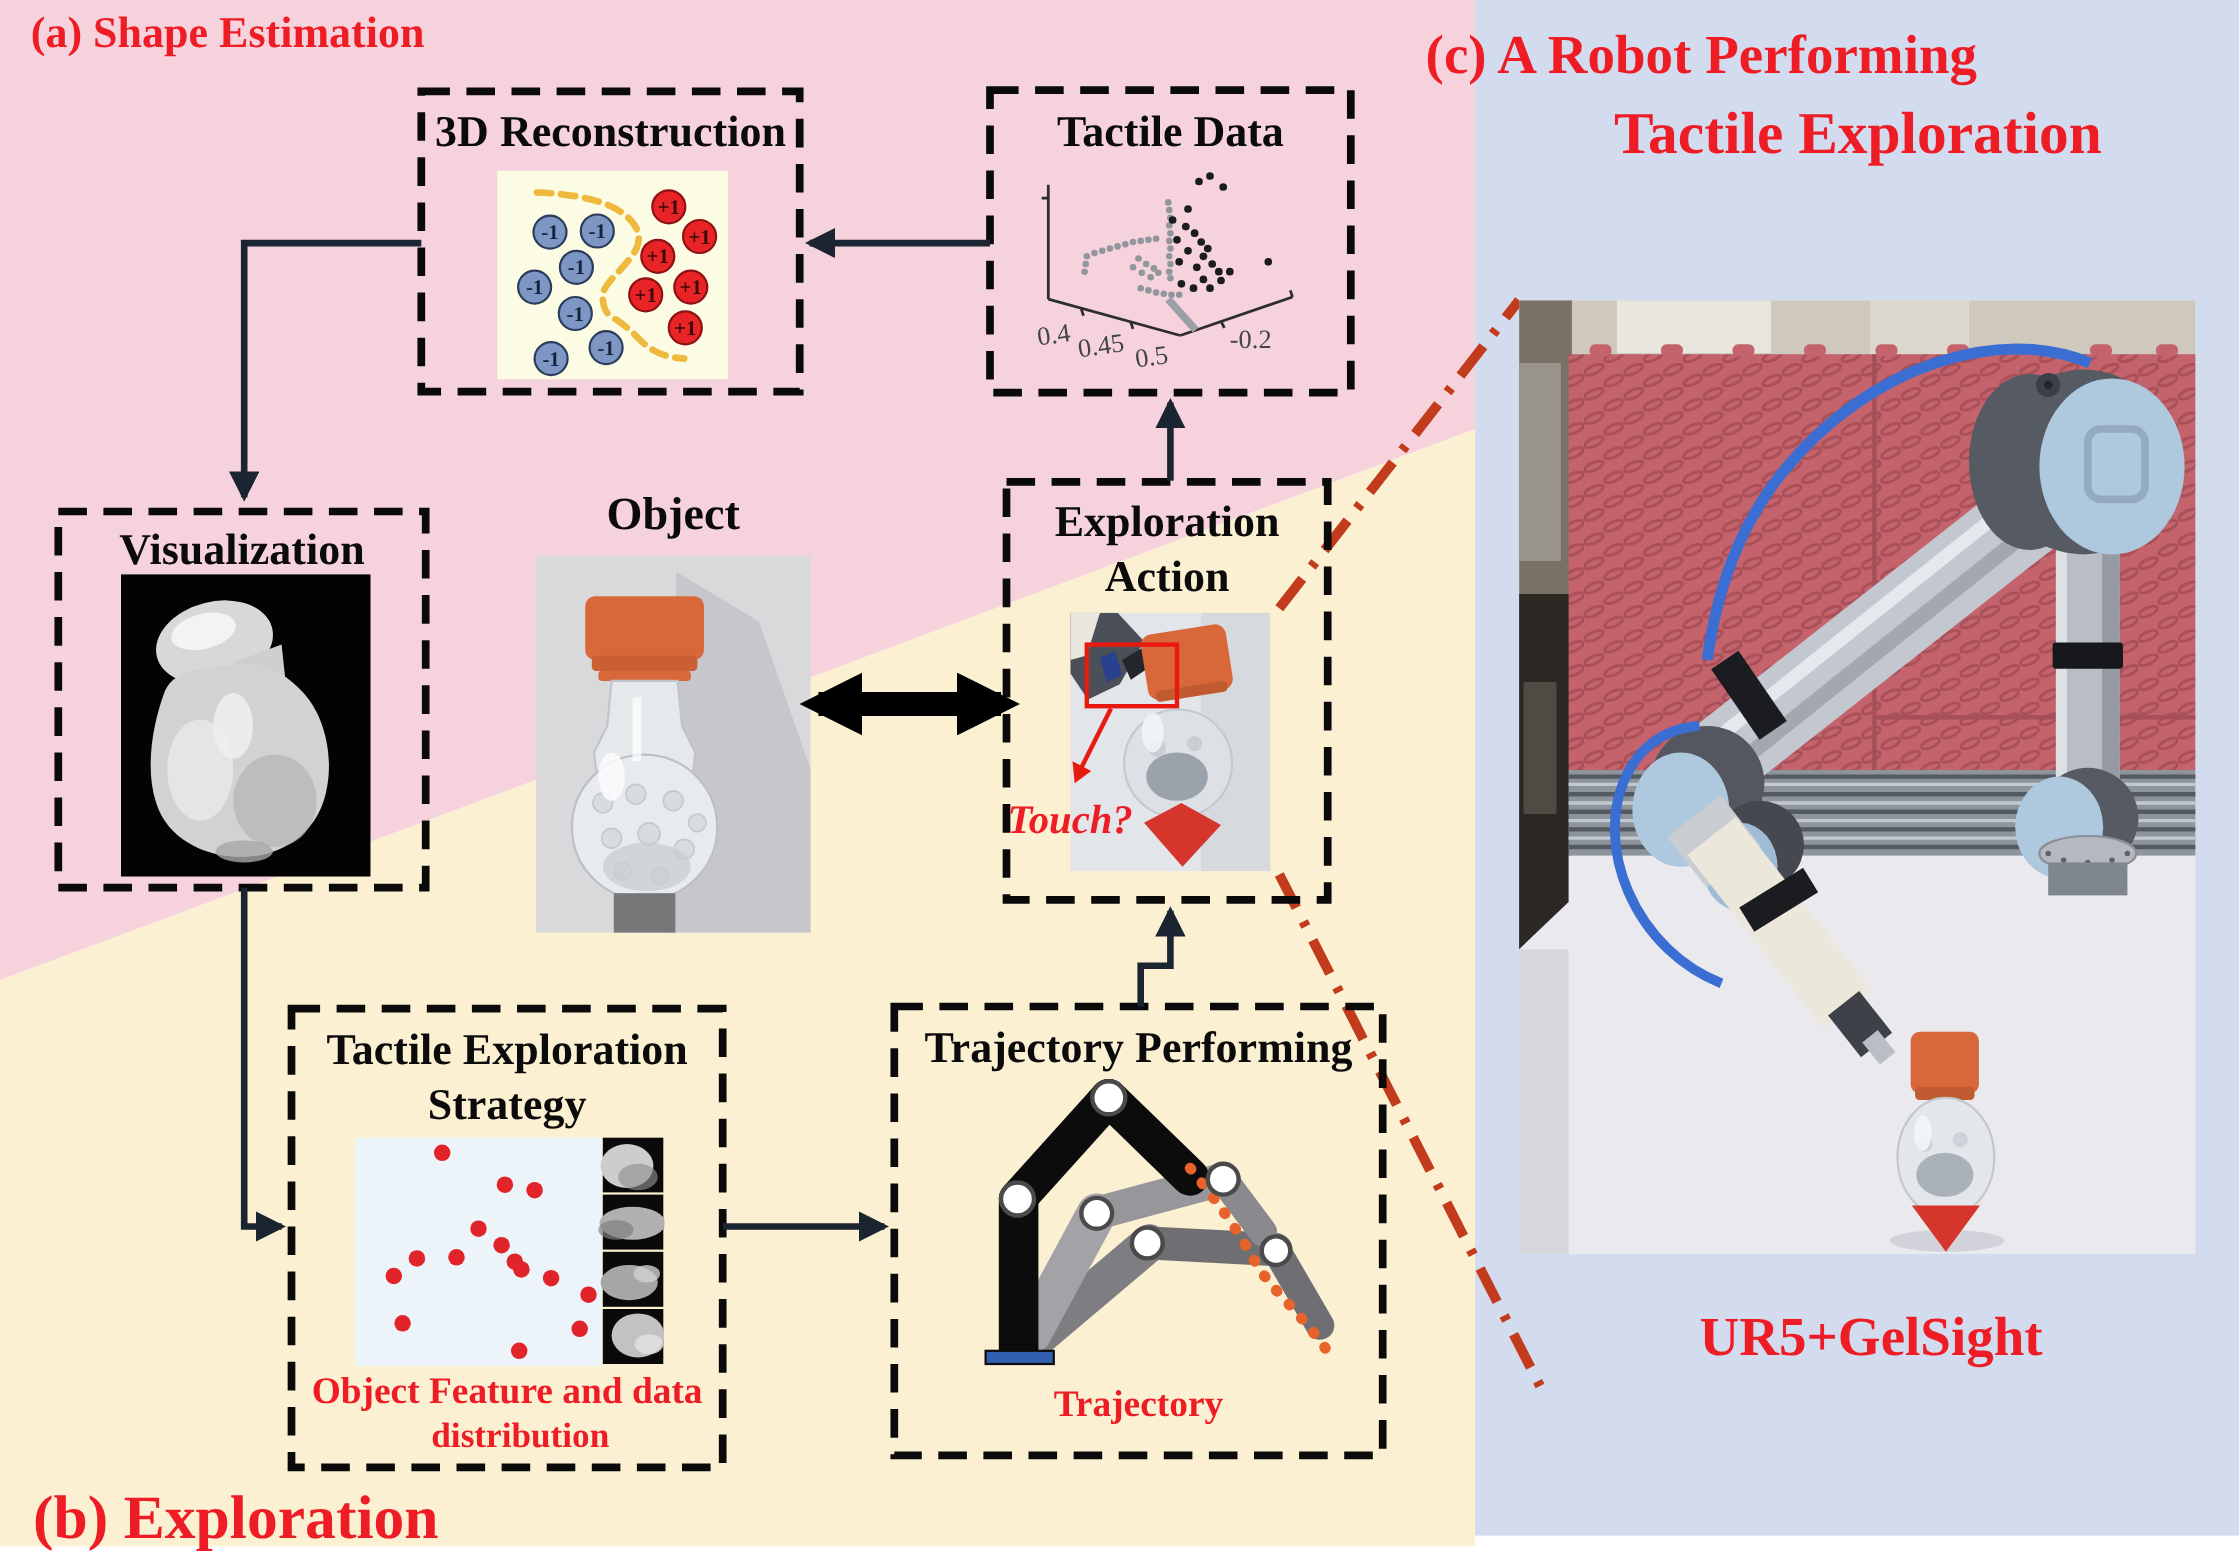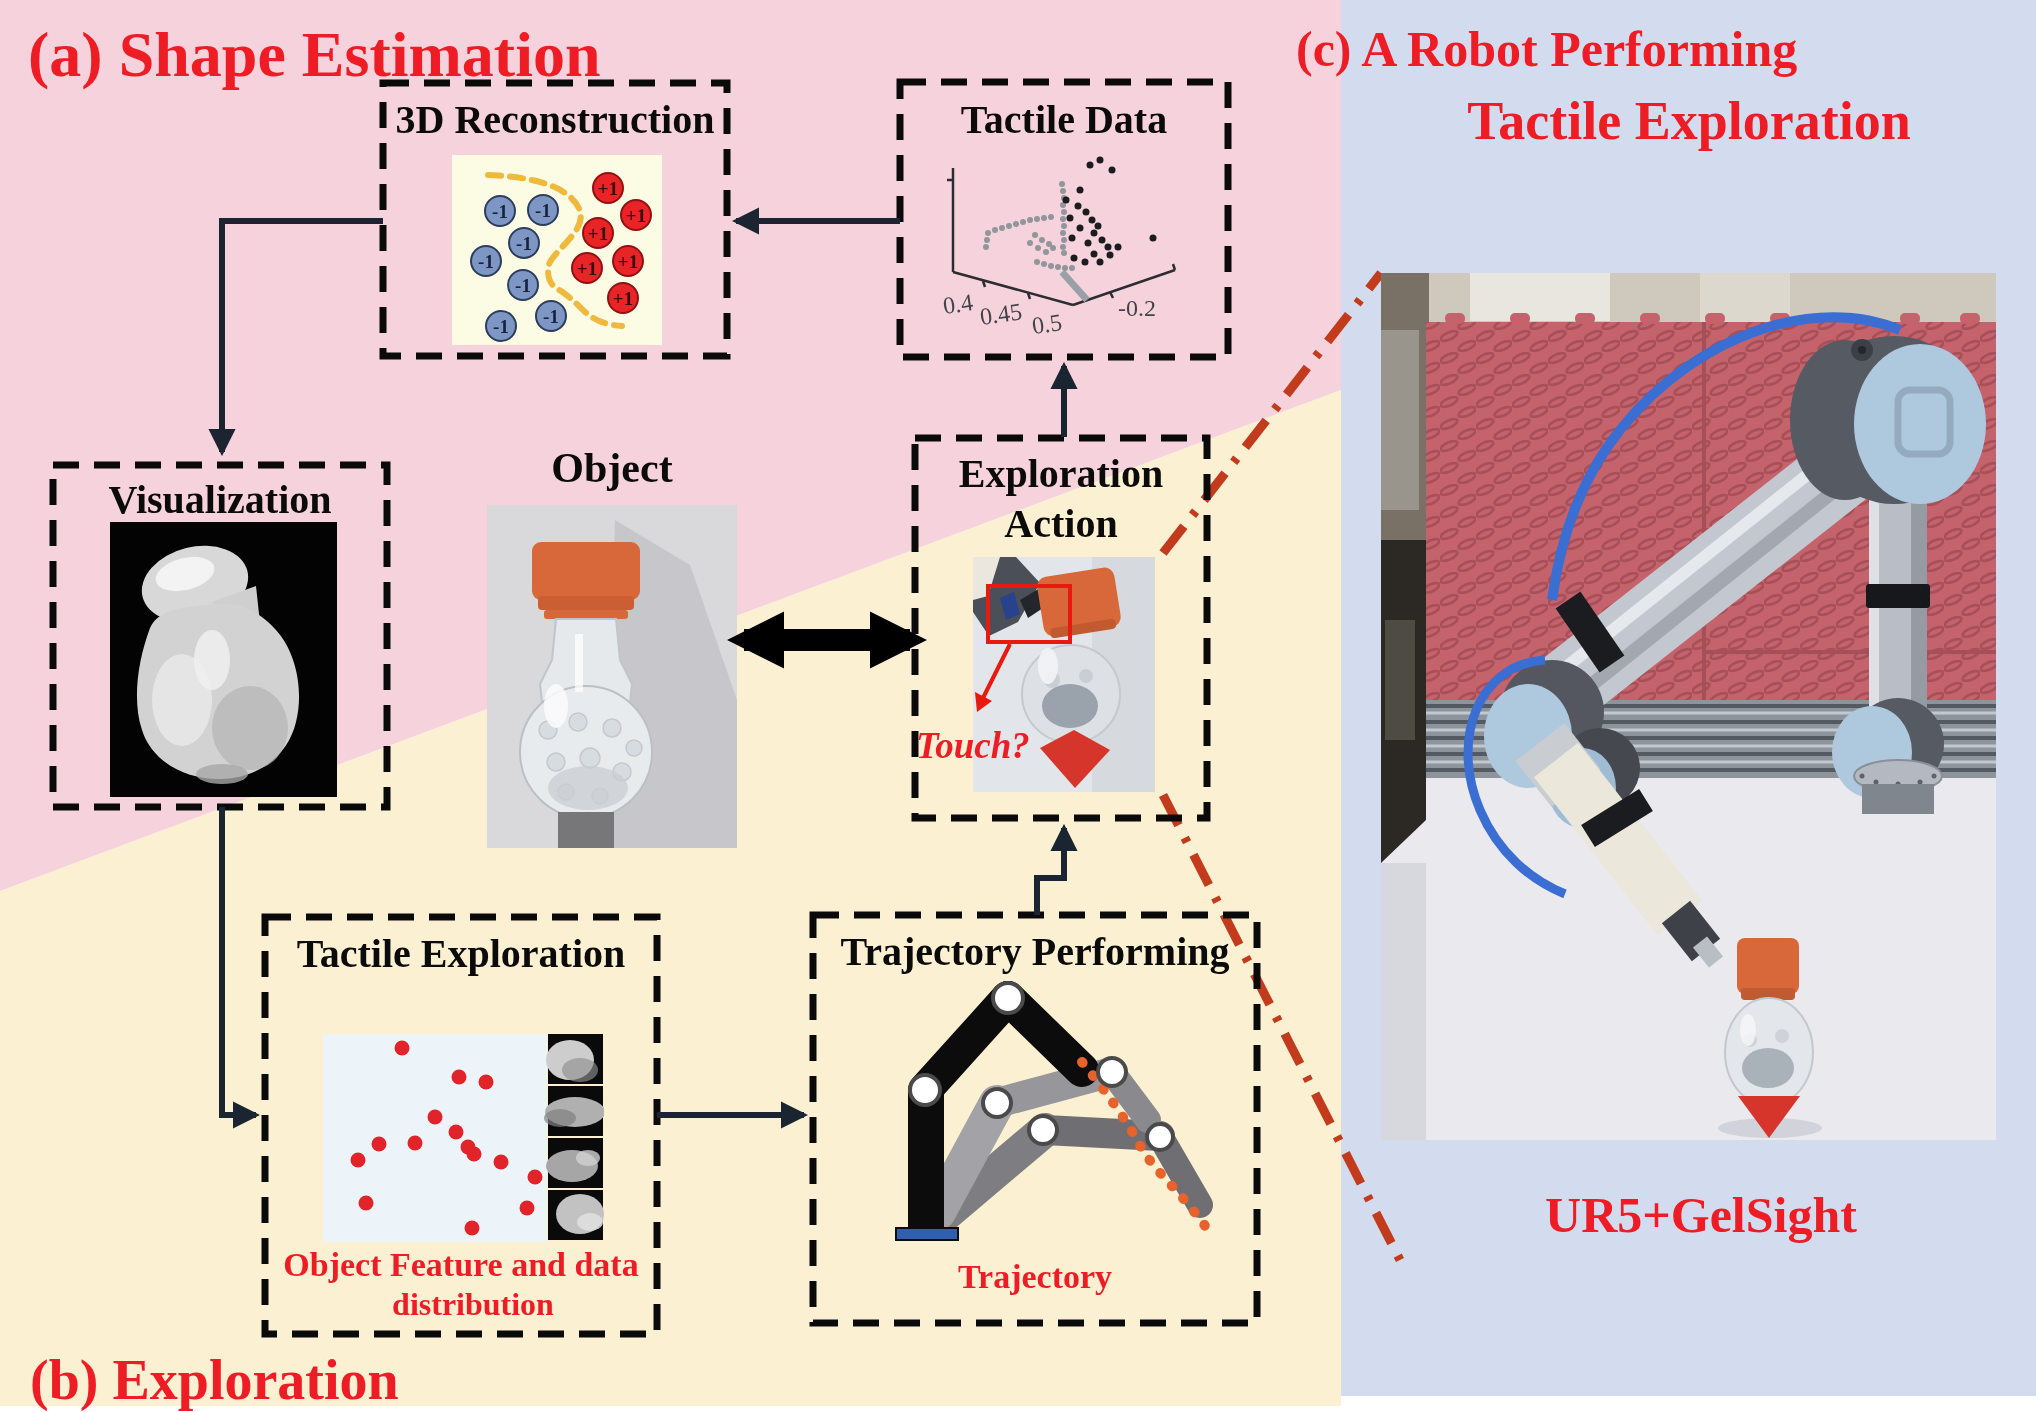--- a/index.html
+++ b/index.html
@@ -407,35 +407,36 @@
       <line x1="900" y1="221" x2="736" y2="221" marker-end="url(#arr)"></line>
       <line x1="1064" y1="437" x2="1064" y2="366" marker-end="url(#arr)"></line>
       <path d="M383,221 L222,221 L222,452" marker-end="url(#arr)"></path>
       <path d="M222,807 L222,1115 L256,1115" marker-end="url(#arr)"></path>
       <line x1="657" y1="1115" x2="804" y2="1115" marker-end="url(#arr)"></line>
       <path d="M1037,915 L1037,878 L1064,878 L1064,828" marker-end="url(#arr)"></path>
     </g>
     <line x1="744" y1="640" x2="910" y2="640" stroke="#000000" stroke-width="22" marker-start="url(#arrBig)" marker-end="url(#arrBig)"></line>
   </svg>
 
-  <div class="abs heading" style="left:28px;top:18px;font-size:64px;">(a) Shape Estimation</div>
+  <div class="abs heading" style="left:28px;top:6px;font-size:40px;">(a) Shape Estimation</div>
 
   <div class="abs boxtitle" style="left:383px;top:96px;width:344px;font-size:40px;">3D Reconstruction</div>
 
   <div class="abs boxtitle" style="left:900px;top:96px;width:328px;font-size:40px;">Tactile Data</div>
 
   <div class="abs boxtitle" style="left:53px;top:476px;width:334px;font-size:40px;">Visualization</div>
 
   <div class="abs boxtitle" style="left:487px;top:444px;width:250px;font-size:42px;">Object</div>
 
   <div class="abs boxtitle" style="left:915px;top:450px;width:292px;font-size:40px;">Exploration</div>
   <div class="abs boxtitle" style="left:915px;top:500px;width:292px;font-size:40px;">Action</div>
   <div class="abs redcap" style="left:916px;top:724px;font-size:37px;font-style:italic;">Touch?</div>
 
   <div class="abs boxtitle" style="left:265px;top:930px;width:392px;font-size:40px;">Tactile Exploration</div>
+  <div class="abs boxtitle" style="left:265px;top:980px;width:392px;font-size:40px;">Strategy</div>
   <div class="abs redcap" style="left:265px;top:1246px;width:392px;font-size:34px;">Object Feature and data</div>
   <div class="abs redcap" style="left:277px;top:1286px;width:392px;font-size:32px;">distribution</div>
 
   <div class="abs boxtitle" style="left:813px;top:928px;width:444px;font-size:40px;">Trajectory Performing</div>
   <div class="abs redcap" style="left:813px;top:1258px;width:444px;font-size:34px;">Trajectory</div>
 
   <div class="abs heading" style="left:1296px;top:20px;width:636px;font-size:50px;text-align:left;">(c) A Robot Performing</div>
   <div class="abs heading" style="left:1371px;top:90px;width:636px;font-size:54px;text-align:center;">Tactile Exploration</div>
   <div class="abs redcap" style="left:1431px;top:1186px;width:540px;font-size:50px;">UR5+GelSight</div>
 

